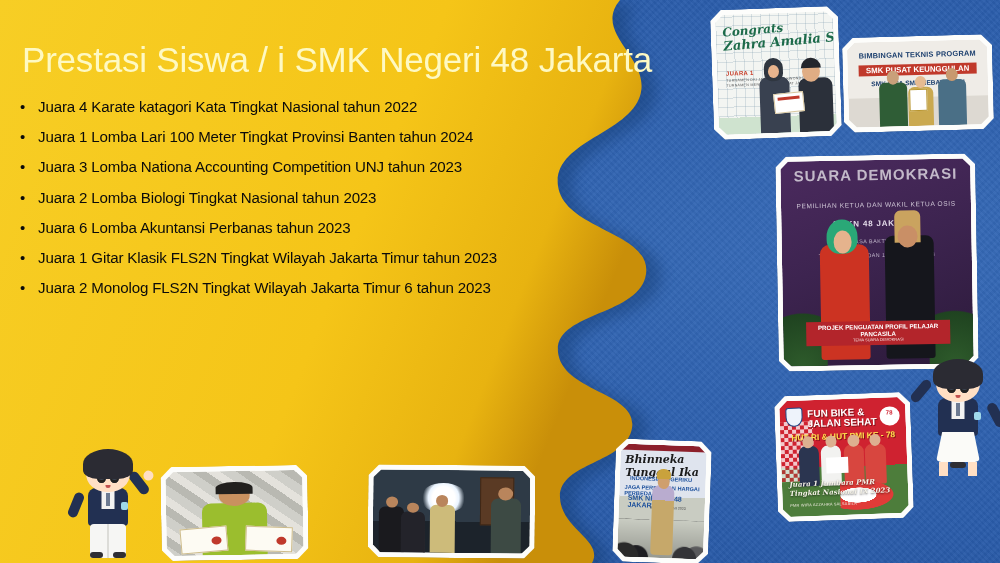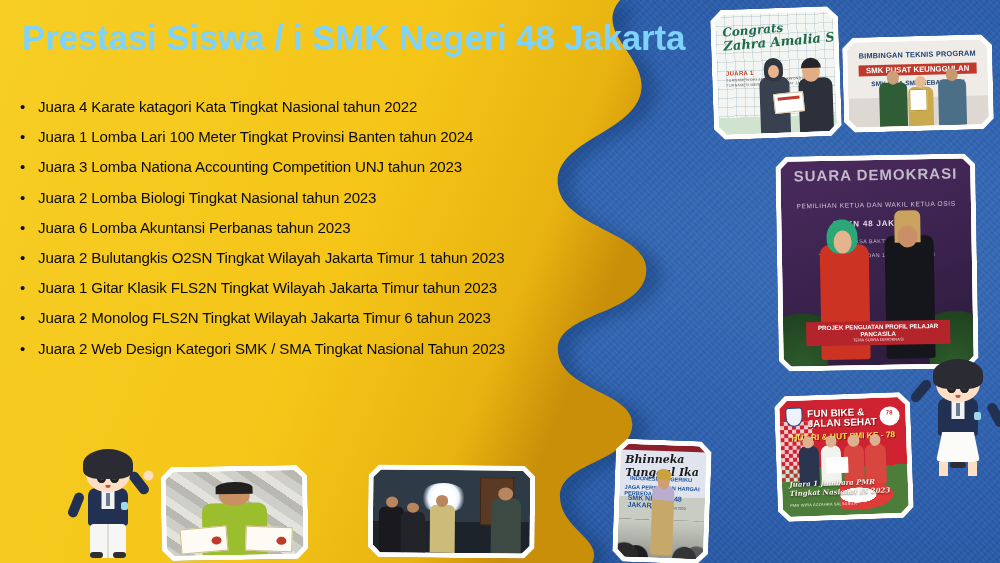--- a/index.html
+++ b/index.html
@@ -22,22 +22,22 @@
 
   
   .wave-shadow, .yellow-panel {
     position:absolute; left:0; top:0; width:720px; height:563px;
   }
   .wave-shadow { filter:blur(7px); opacity:.45; transform:translate(7px,5px); }
   .yellow-panel svg, .wave-shadow svg { display:block; width:720px; height:563px; }
 
   
   .title {
-    position:absolute; left:22px; top:18px;
-    font-size:35px; font-weight:700; color:#7dd3fc;
+    position:absolute; left:22px; top:40px;
+    font-size:35px; font-weight:400; color:#fef9c3;
     letter-spacing:-.2px; white-space:nowrap;
     font-family:"Liberation Sans", sans-serif;
   }
 
   
   .bullets {
     position:absolute; left:14px; top:92px; width:600px;
     list-style:none;
   }
   .bullets li {
@@ -313,24 +313,22 @@
   </div>
 
   <div class="title">Prestasi Siswa / i SMK Negeri 48 Jakarta</div>
 
   <ul class="bullets">
     <li>Juara 4 Karate katagori Kata Tingkat Nasional  tahun 2022</li>
     <li>Juara 1 Lomba Lari 100 Meter  Tingkat Provinsi Banten  tahun 2024</li>
     <li>Juara 3 Lomba Nationa Accounting Competition UNJ tahun 2023</li>
     <li>Juara 2 Lomba Biologi  Tingkat Nasional tahun 2023</li>
     <li>Juara 6 Lomba Akuntansi Perbanas tahun 2023</li>
-    <li>Juara 2 Bulutangkis O2SN Tingkat Wilayah Jakarta Timur 1 tahun 2023</li>
     <li>Juara 1 Gitar Klasik FLS2N Tingkat Wilayah Jakarta Timur tahun 2023</li>
     <li>Juara 2 Monolog FLS2N Tingkat Wilayah Jakarta Timur 6 tahun 2023</li>
-    <li>Juara 2 Web Design Kategori SMK / SMA Tingkat Nasional Tahun 2023</li>
   </ul>
 
   <div class="photo p1" style="left:712px; top:8px; width:128px; height:130px; transform:rotate(-2deg);">
     <div class="inner">
       <div class="hand">
         <span>Congrats</span><br>
         <span class="l2">Zahra Amalia S.</span>
       </div>
       <div class="j1">
         <span>JUARA 1</span>

